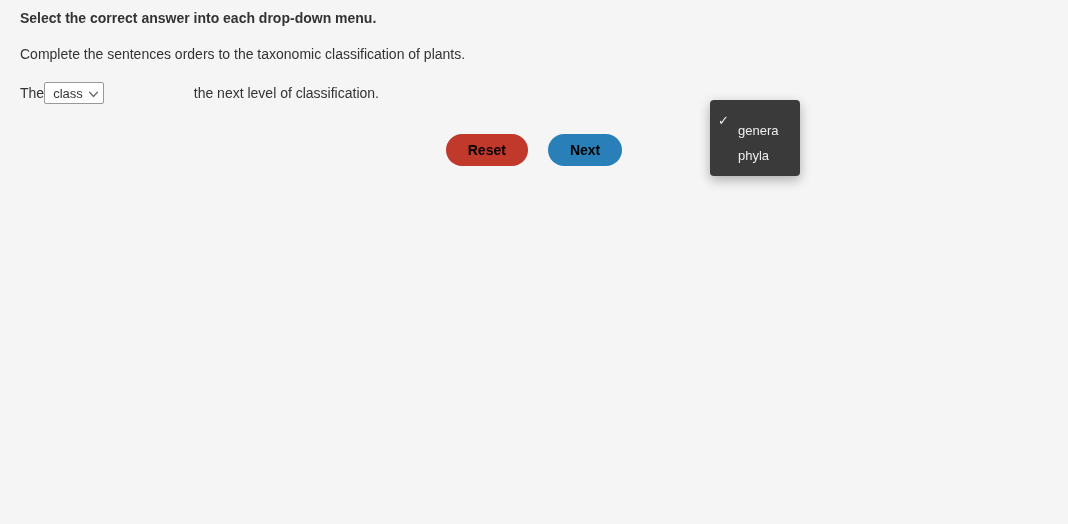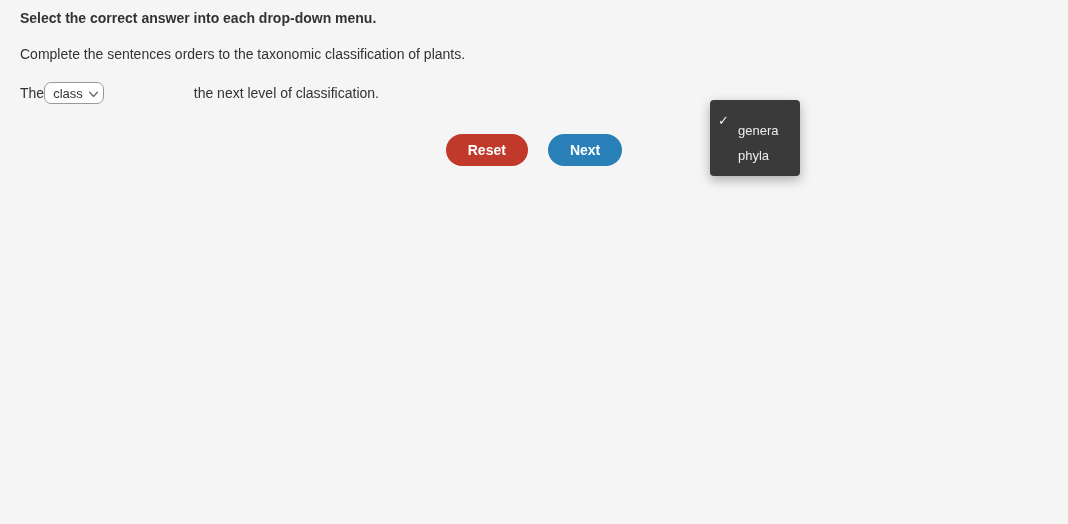--- a/index.html
+++ b/index.html
@@ -31,21 +31,21 @@
       margin-bottom: 30px;
     }
     .sentence-text {
       white-space: nowrap;
     }
     .select-wrap {
       position: relative;
       display: inline-flex;
       align-items: center;
       border: 1px solid #999;
-      border-radius: 7px;
+      border-radius: 2px;
       background: #fff;
       height: 22px;
       padding: 0 20px 0 8px;
       font-size: 13px;
       cursor: pointer;
     }
     .chevron {
       position: absolute;
       right: 5px;
       top: 50%;
@@ -58,21 +58,21 @@
       gap: 20px;
       margin-top: 20px;
       position: relative;
     }
     .btn {
       border: none;
       border-radius: 18px;
       padding: 8px 22px;
       font-size: 14px;
       font-weight: bold;
-      color: #ffffff;
+      color: #000000;
       cursor: pointer;
     }
     .btn-reset {
       background: #c0392b;
     }
     .btn-next {
       background: #2980b9;
       text-align: right;
     }
     .dropdown-popup {

